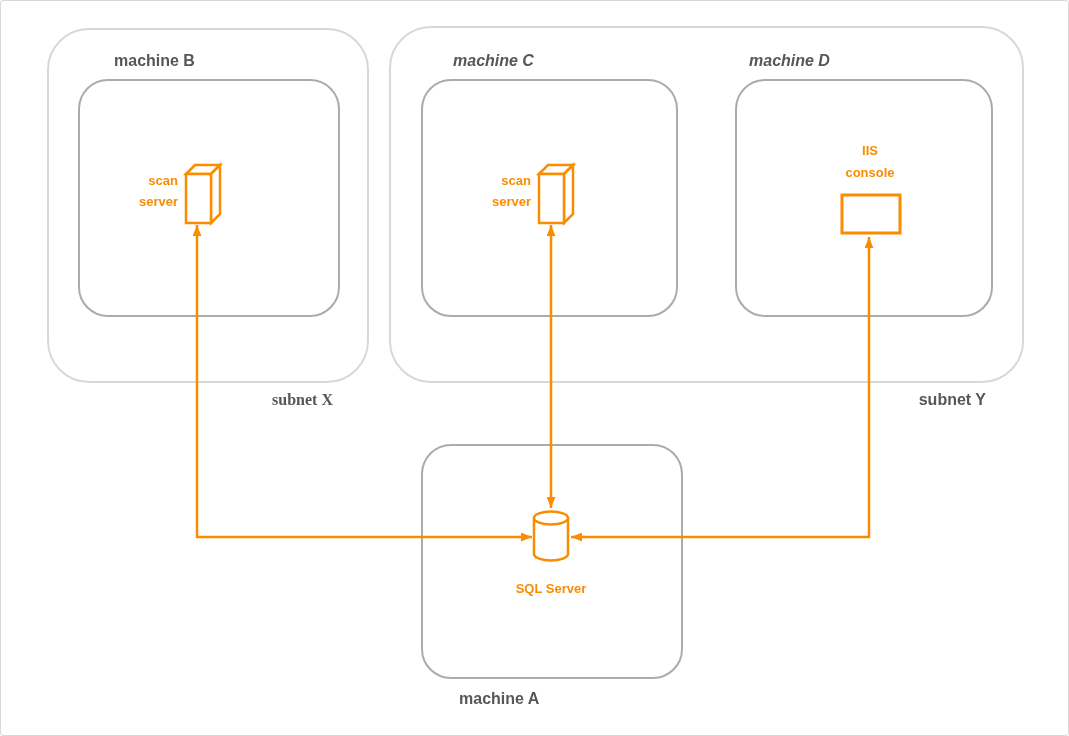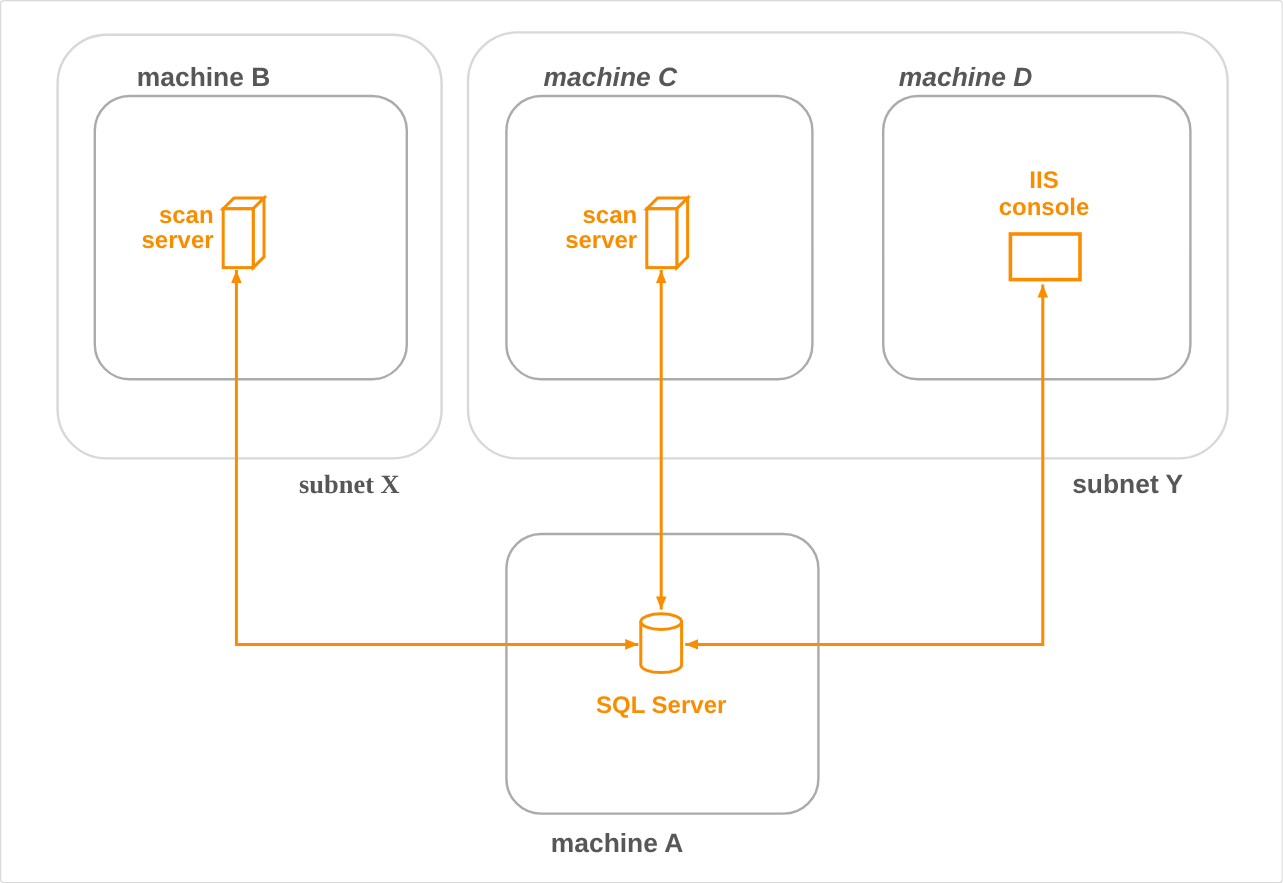--- a/index.html
+++ b/index.html
@@ -33,35 +33,35 @@
     border: 2px solid var(--machine-border);
     border-radius: 30px;
     background: transparent;
   }
   #machine-b { left: 77px;  top: 78px;  width: 262px; height: 238px; }
   #machine-c { left: 420px; top: 78px;  width: 257px; height: 238px; }
   #machine-d { left: 734px; top: 78px;  width: 258px; height: 238px; }
   #machine-a { left: 420px; top: 443px; width: 262px; height: 235px; }
   .machine-label, .subnet-label {
     position: absolute;
-    font-size: 22px;
+    font-size: 16px;
     font-weight: bold;
     color: var(--label-text);
     white-space: nowrap;
   }
   #label-machine-b { left: 113px; top: 51px; }
   #label-machine-c { left: 452px; top: 51px; font-style: italic; }
   #label-machine-d { left: 748px; top: 51px; font-style: italic; }
   #label-machine-a { left: 458px; top: 689px; }
   .subnet-label { text-align: right; }
   #label-subnet-x { left: 180px; top: 390px; width: 152px; font-family: Liberation Serif, serif; }
   #label-subnet-y { left: 833px; top: 390px; width: 152px; }
   .node-label {
     position: absolute;
-    font-size: 20px;
+    font-size: 13px;
     font-weight: bold;
     color: var(--accent);
     line-height: 21px;
   }
   .node-label .line { display: block; }
   #label-scan-server-b { left: 97px;  top: 169px; width: 80px;  text-align: right; }
   #label-scan-server-c { left: 450px; top: 169px; width: 80px;  text-align: right; }
   #label-iis-console   { left: 819px; top: 139px; width: 100px; text-align: center; line-height: 22px; }
   #label-sql-database  { left: 475px; top: 577px; width: 150px; text-align: center; }
   svg.overlay {

